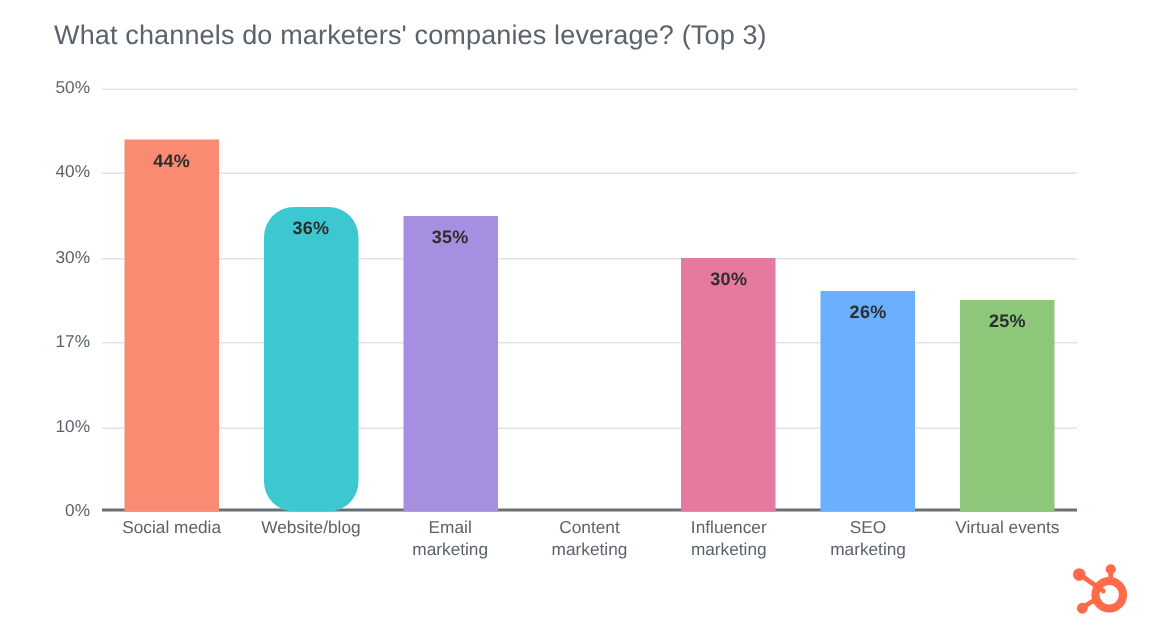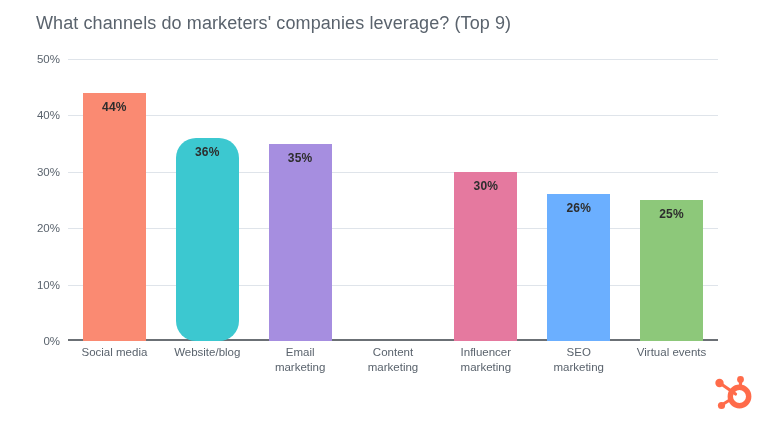--- a/index.html
+++ b/index.html
@@ -122,26 +122,26 @@
     top: 372px;
     width: 44px;
     height: 44px;
   }
 </style>
 </head>
 <body>
 
 <div id="chart-root">
 
-  <div id="chart-title">What channels do marketers' companies leverage? (Top 9)</div>
+  <div id="chart-title">What channels do marketers' companies leverage? (Top 3)</div>
 
   <div id="y-axis-labels">
       <div class="ytick-label" style="top: 282px;">0%</div>
       <div class="ytick-label" style="top: 225.6px;">10%</div>
-      <div class="ytick-label" style="top: 169.2px;">20%</div>
+      <div class="ytick-label" style="top: 169.2px;">17%</div>
       <div class="ytick-label" style="top: 112.8px;">30%</div>
       <div class="ytick-label" style="top: 56.4px;">40%</div>
       <div class="ytick-label" style="top: 0px;">50%</div>
     </div>
 
   <div id="plot-area">
       <div class="gridline baseline" style="top: 280px;"></div>
       <div class="gridline" style="top: 225.6px;"></div>
       <div class="gridline" style="top: 169.2px;"></div>
       <div class="gridline" style="top: 112.8px;"></div>

